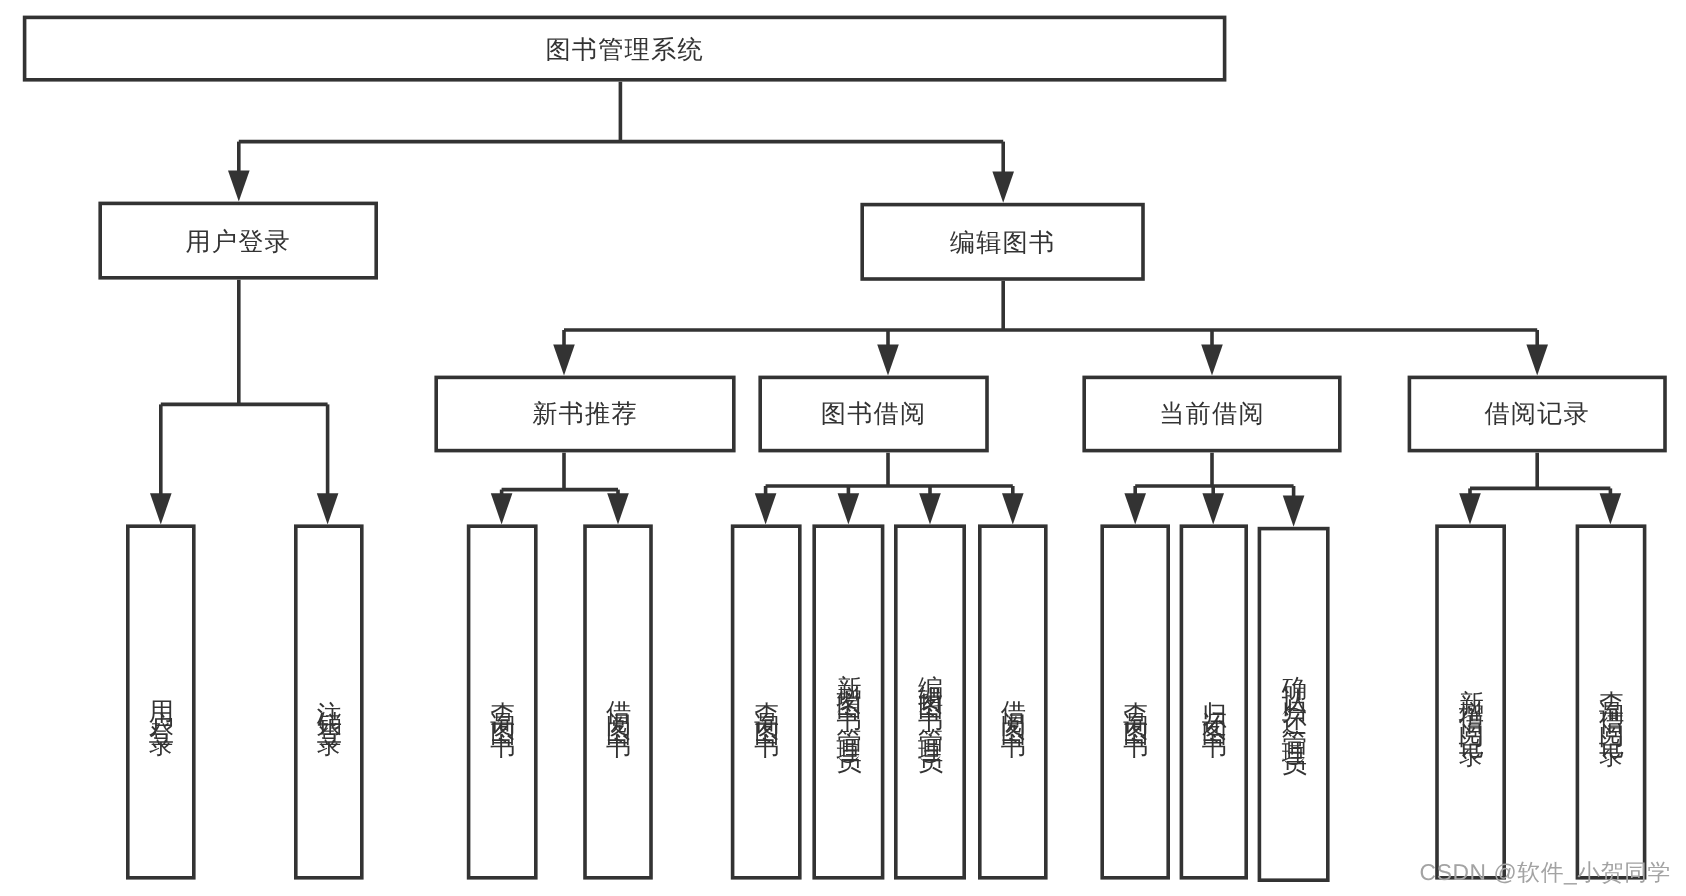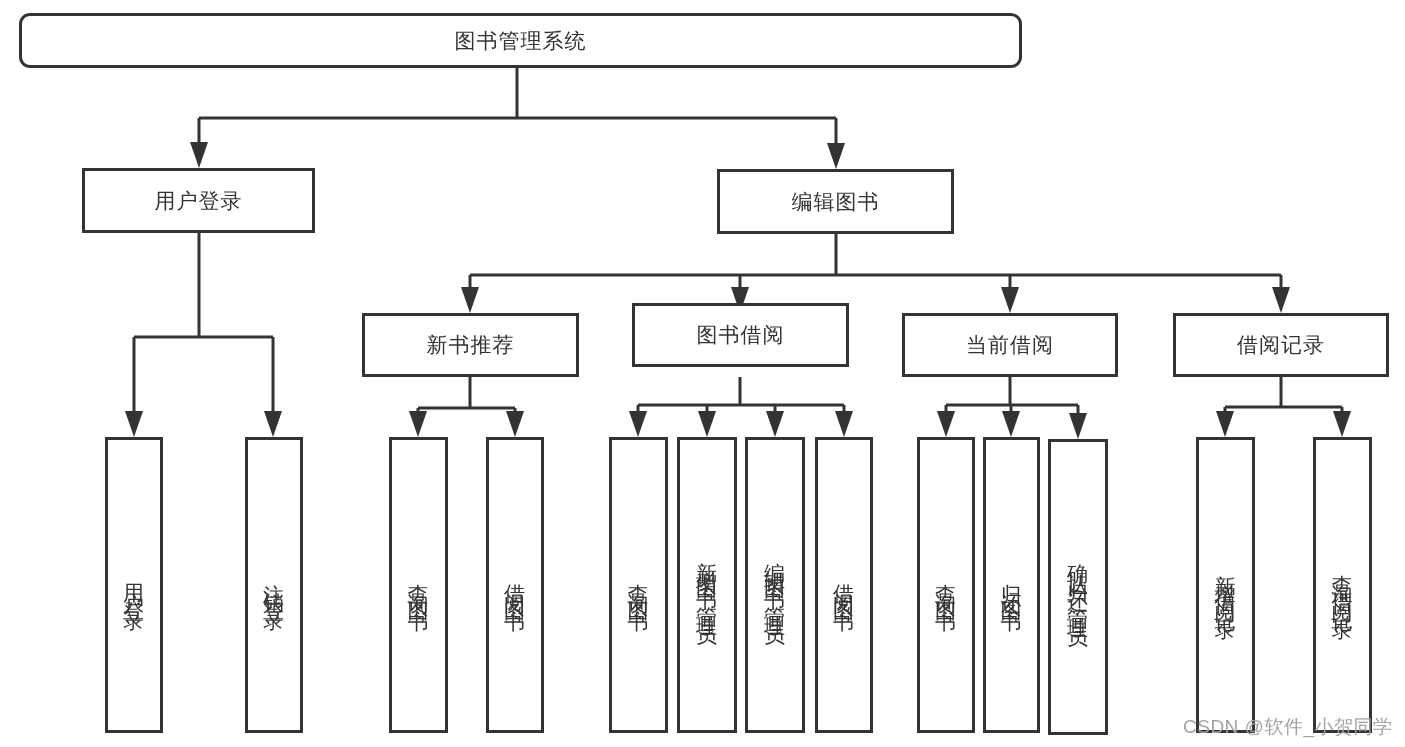--- a/index.html
+++ b/index.html
@@ -8,21 +8,21 @@
     font-family:"Liberation Sans","DejaVu Sans",sans-serif;color:#333333;overflow:hidden;
   }
   #connectors{position:absolute;left:0;top:0;width:1405px;height:747px;pointer-events:none;}
   #connectors path{stroke:#333333;stroke-width:3;fill:none;}
   #connectors polygon{fill:#333333;stroke:none;}
   .box{
     position:absolute;box-sizing:border-box;border:3px solid #333333;background:#ffffff;
     display:flex;align-items:center;justify-content:center;
   }
   .box.h{font-size:21px;letter-spacing:1px;white-space:nowrap;}
-  .box.root{font-size:21px;border-radius:11px;}
+  .box.root{font-size:21px;}
   .box.v{
     writing-mode:vertical-rl;text-orientation:mixed;
     font-size:21px;letter-spacing:9px;line-height:1.1;
   }
   .watermark{
     position:absolute;left:1183px;top:714px;z-index:6;
     font-size:19px;color:#a3a3a3;letter-spacing:0.5px;white-space:nowrap;
   }
 </style>
 </head>
@@ -97,22 +97,22 @@
       <path d="M1342 407 V417"></path>
         <polygon points="1333,411 1351,411 1342,437"></polygon>
     </g>
   </svg>
 
   <div class="box h root" style="left:19px;top:13px;width:1003px;height:55px">图书管理系统</div>
 
   <div class="box h" style="left:82px;top:168px;width:233px;height:65px">用户登录</div>
   <div class="box h" style="left:717px;top:169px;width:237px;height:65px">编辑图书</div>
 
-  <div class="box h" style="left:362px;top:313px;width:217px;height:64px">新书推荐</div>
-  <div class="box h" style="left:632px;top:303px;width:217px;height:64px">图书借阅</div>
+  <div class="box h" style="left:362px;top:313px;width:251px;height:64px">新书推荐</div>
+  <div class="box h" style="left:632px;top:313px;width:192px;height:64px">图书借阅</div>
   <div class="box h" style="left:1173px;top:313px;width:216px;height:64px">借阅记录</div>
   <div class="box h" style="left:902px;top:313px;width:216px;height:64px">当前借阅</div>
 
   <div class="box v" style="left:105px;top:437px;width:58px;height:296px">用户登录</div>
   <div class="box v" style="left:245px;top:437px;width:58px;height:296px">注销登录</div>
 
   <div class="box v" style="left:389px;top:437px;width:59px;height:296px">查询图书</div>
   <div class="box v" style="left:486px;top:437px;width:58px;height:296px">借阅图书</div>
 
   <div class="box v" style="left:609px;top:437px;width:59px;height:296px">查询图书</div>

